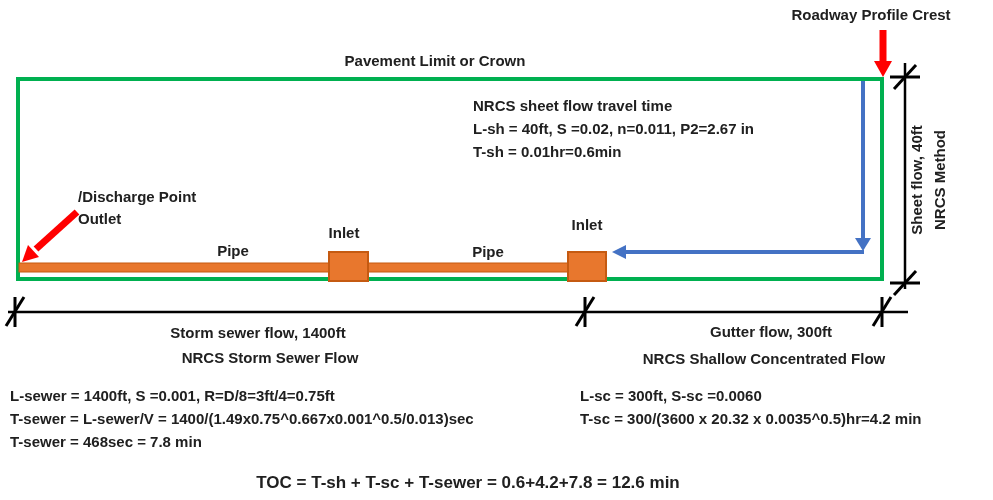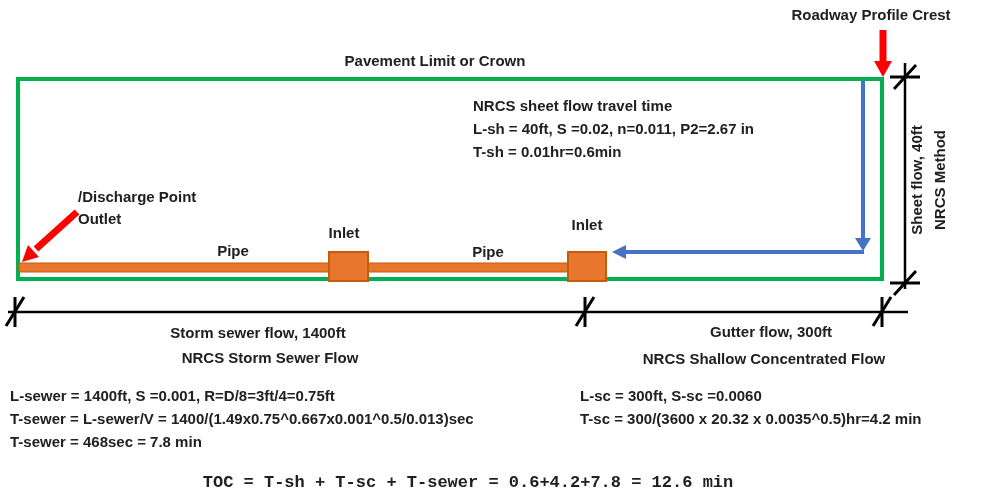--- a/index.html
+++ b/index.html
@@ -101,15 +101,15 @@
     <div>L-sewer = 1400ft, S =0.001, R=D/8=3ft/4=0.75ft</div>
     <div>T-sewer = L-sewer/V = 1400/(1.49x0.75^0.667x0.001^0.5/0.013)sec</div>
     <div>T-sewer = 468sec = 7.8 min</div>
   </div>
 
   <div class="lbl calc" style="left:580px; top:384px;">
     <div>L-sc = 300ft, S-sc =0.0060</div>
     <div>T-sc = 300/(3600 x 20.32 x 0.0035^0.5)hr=4.2 min</div>
   </div>
 
-  <div class="lbl center toc" style="left:468px; top:472px;font-family:Liberation Mono, monospace;">TOC = T-sh + T-sc + T-sewer = 0.6+4.2+7.8 = 12.6 min</div>
+  <div class="lbl center toc" style="left:468px; top:472px;">TOC = T-sh + T-sc + T-sewer = 0.6+4.2+7.8 = 12.6 min</div>
 
 </div>
 
 </body></html>

